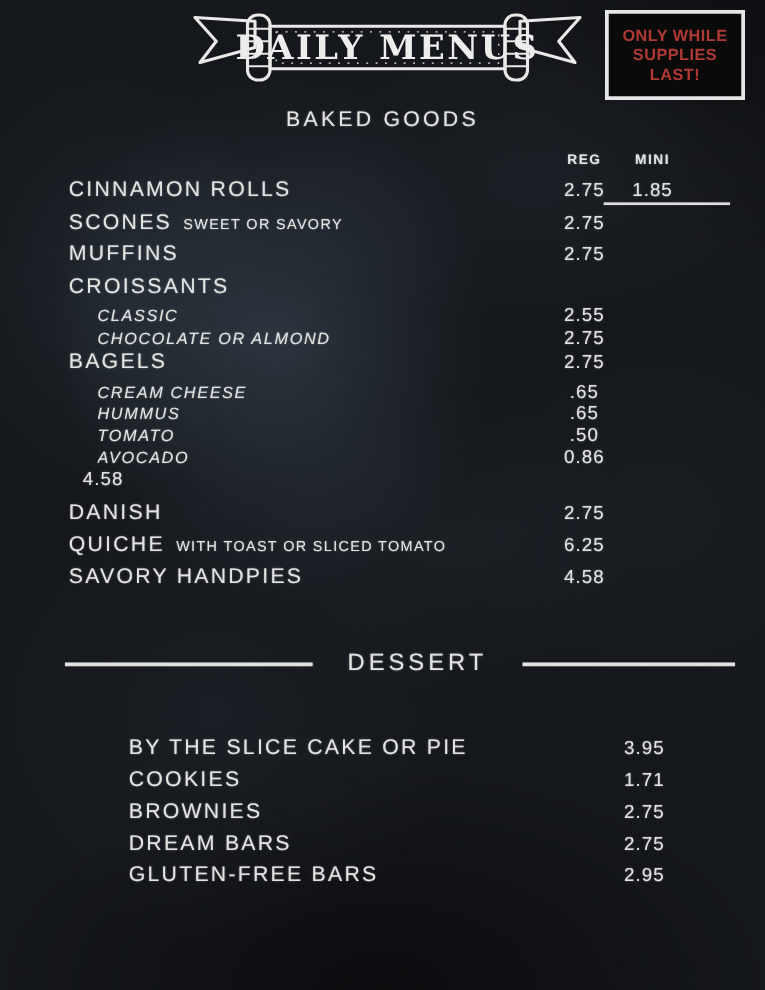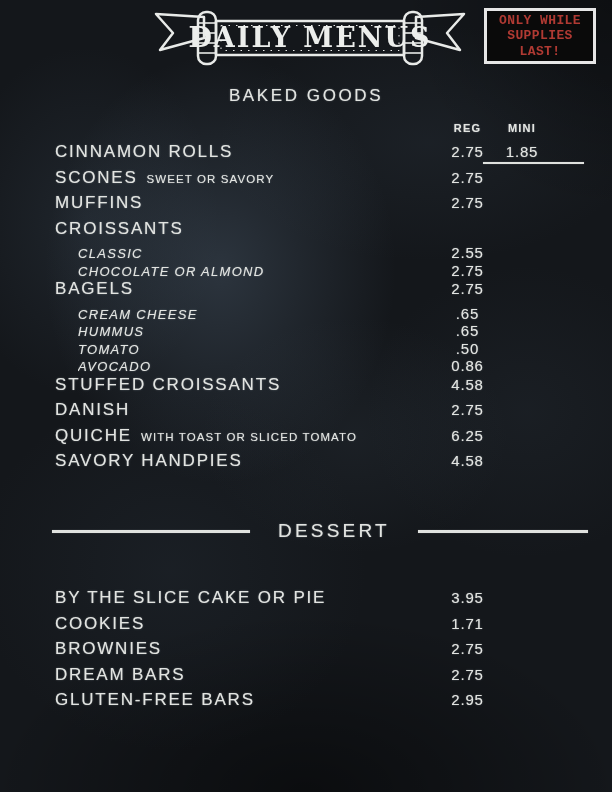--- a/index.html
+++ b/index.html
@@ -36,28 +36,28 @@
     font-family: "DejaVu Serif", serif;
     font-weight: bold;
     font-size: 27px;
     letter-spacing: 2px;
     fill: #eceeec;
   }
 
   
   .notice {
     position: absolute; left: 484px; top: 8px;
-    width: 112px; height: 56px;
+    width: 112px; height: 72px;
     background: #0a0a0a;
     border: 3px solid #e6e6e6;
     box-sizing: border-box;
     display: flex; flex-direction: column;
     align-items: center; justify-content: center;
     font-weight: bold; font-size: 13px; line-height: 1.2;
-    letter-spacing: 0.4px; text-align: right; font-family: Liberation Mono, monospace;
+    letter-spacing: 0.4px; text-align: right;
   }
 
   
   .baked-heading {
     position: absolute; top: 86px; left: 0; width: 612px;
     text-align: center; font-size: 17px; letter-spacing: 2.6px;
   }
 
   
   .col-header {
@@ -65,21 +65,21 @@
     display: flex; align-items: center;
     font-size: 11px; letter-spacing: 1.2px; font-weight: bold;
   }
   .col-header .spacer { flex: 1; }
   .col-header .col-reg  { width: 55px; text-align: center; }
   .col-header .col-mini { width: 54px; text-align: center; }
 
   
   .menu-table { position: absolute; left: 55px; width: 494px; }
   .menu-table.baked   { top: 142px; }
-  .menu-table.dessert { top: 588px; }
+  .menu-table.dessert { top: 588px; margin-left: 48px; }
 
   .row { display: flex; align-items: baseline; height: 25.5px; position: relative; }
   .row.sub { height: 17.5px; padding-left: 23px; box-sizing: border-box; }
   .label-cell { flex: 1; display: flex; align-items: baseline; overflow: hidden; }
   .item-label { font-size: 17px; letter-spacing: 1.8px; white-space: nowrap; }
   .row.sub .item-label { font-size: 13px; letter-spacing: 1.3px; font-style: italic; }
   .item-sublabel { font-size: 11.5px; letter-spacing: 1.1px; margin-left: 9px; white-space: nowrap; }
   .price-reg  { width: 55px; text-align: center; font-size: 15px; letter-spacing: 0.8px; }
   .price-mini { width: 54px; text-align: center; font-size: 15px; letter-spacing: 0.8px; }
   .row.underline-mini::after {
@@ -241,24 +241,20 @@
   <div class="row sub">
     <div class="label-cell">
       <span class="item-label">AVOCADO</span>
 
     </div>
     <div class="price-reg">0.86</div>
     <div class="price-mini"></div>
   </div>
 
   <div class="row">
-    <div class="label-cell">
-      <span class="item-label">STUFFED CROISSANTS</span>
-
-    </div>
     <div class="price-reg">4.58</div>
     <div class="price-mini"></div>
   </div>
 
   <div class="row">
     <div class="label-cell">
       <span class="item-label">DANISH</span>
 
     </div>
     <div class="price-reg">2.75</div>

